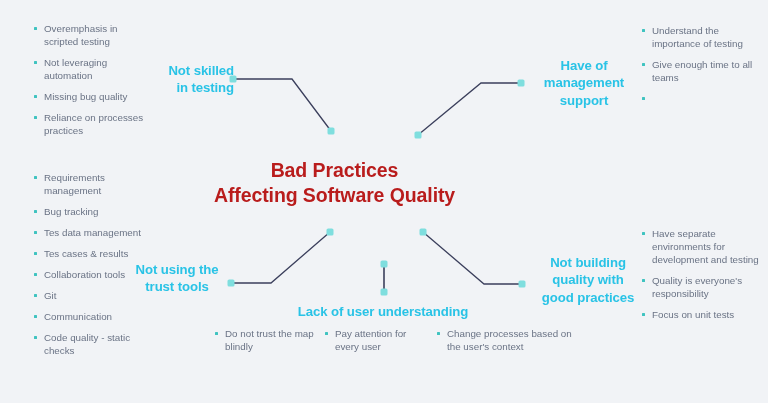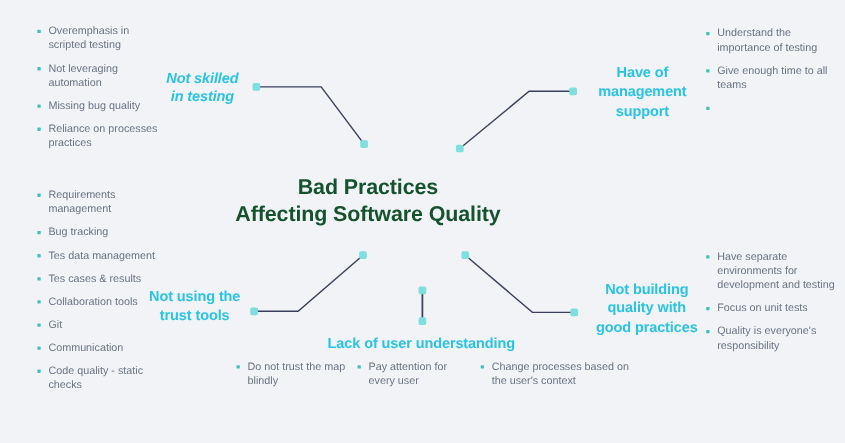--- a/index.html
+++ b/index.html
@@ -34,34 +34,34 @@
   
   .center-title {
     position: absolute;
     left: 0;
     width: 669px;
     top: 158px;
     text-align: center;
     font-size: 19.5px;
     font-weight: bold;
     line-height: 1.28;
-    color: #14532d;
+    color: #b91c1c;
     letter-spacing: -0.1px;
   }
 
   
   .branch-label {
     position: absolute;
     font-size: 13.2px;
     font-weight: bold;
     line-height: 1.32;
     color: #29c3e6;
     letter-spacing: -0.1px;
   }
-  .bl-not-skilled   { left: 134px; top: 62px;  width: 100px; text-align: center; font-style: italic; }
+  .bl-not-skilled   { left: 134px; top: 62px;  width: 100px; text-align: right; }
   .bl-lack-mgmt     { left: 528px; top: 57px;  width: 112px; text-align: center; }
   .bl-not-tools     { left: 118px; top: 261px; width: 118px; text-align: center; }
   .bl-lack-user     { left: 258px; top: 303px; width: 250px; text-align: center; }
   .bl-not-building  { left: 526px; top: 254px; width: 124px; text-align: center; }
 
   
   .bullet-list {
     position: absolute;
     font-size: 9.8px;
     line-height: 1.33;
@@ -244,25 +244,25 @@
     </div>
   </div>
 
   <div class="bullet-list list-bottom-right">
     <div class="bullet-item">
       <span class="dot"></span>
       <span>Have separate environments for development and testing</span>
     </div>
     <div class="bullet-item">
       <span class="dot"></span>
+      <span>Quality is everyone's responsibility</span>
+    </div>
+    <div class="bullet-item">
+      <span class="dot"></span>
       <span>Focus on unit tests</span>
-    </div>
-    <div class="bullet-item">
-      <span class="dot"></span>
-      <span>Quality is everyone's responsibility</span>
     </div>
   </div>
 
   <div class="sub-row">
     <div class="sub-col sub-col-1">
       <span class="dot"></span>
       <span>Do not trust the map blindly</span>
     </div>
     <div class="sub-col sub-col-2">
       <span class="dot"></span>

